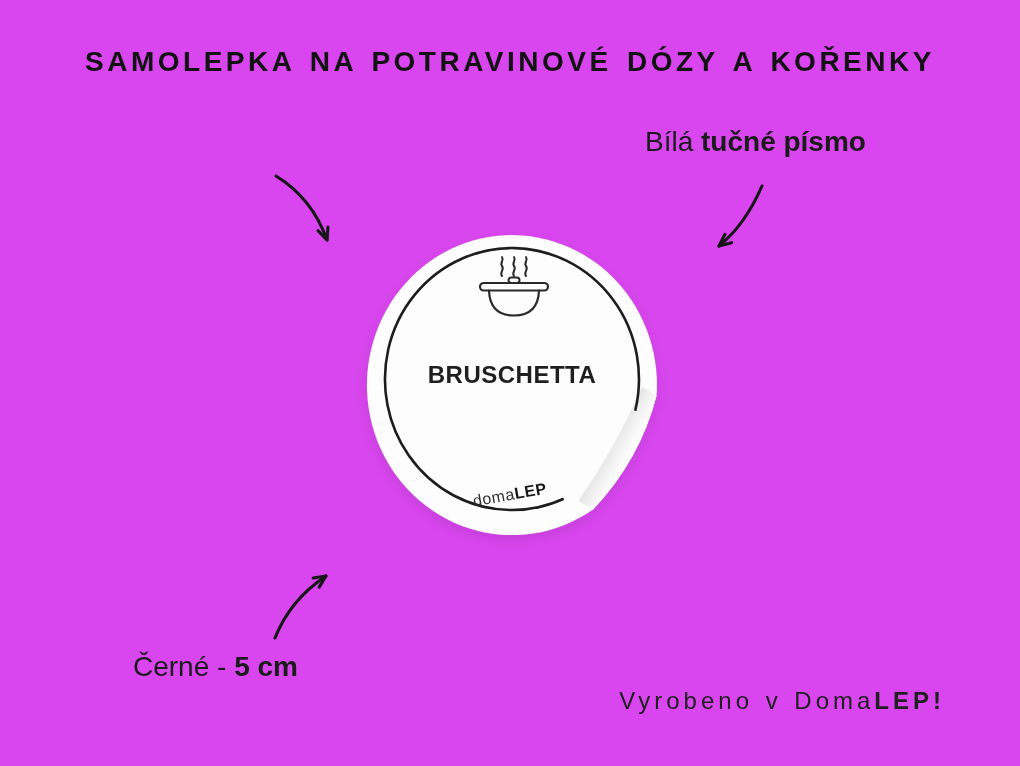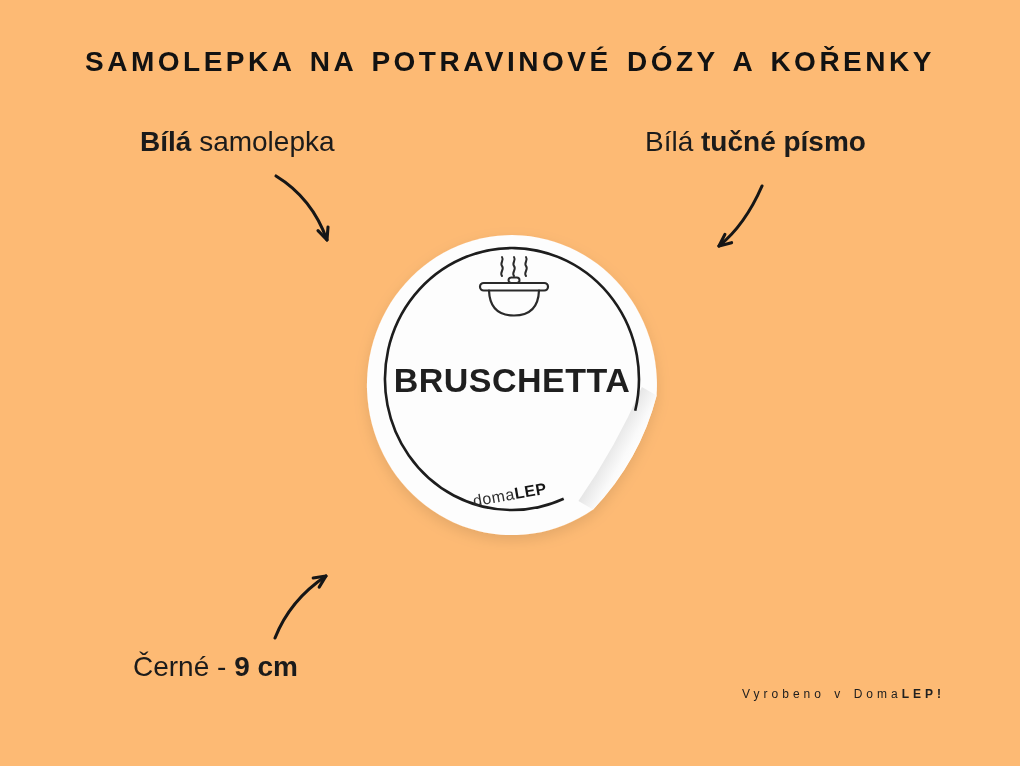--- a/index.html
+++ b/index.html
@@ -1,67 +1,64 @@
 <!DOCTYPE html>
 <html><head>
 <meta charset="utf-8">
 <style>
   html,body{margin:0;padding:0;background:#f0f0ee;}
   .canvas{
     position:relative;width:1020px;height:766px;overflow:hidden;
-    background:#fdba74;color:#161616;
+    background:#d946ef;color:#161616;
     font-family:"Liberation Sans",sans-serif;
   }
   .page-title{
     position:absolute;top:46px;left:0;right:0;text-align:center;
     font-size:28px;font-weight:700;letter-spacing:3.5px;word-spacing:4px;
     color:#121212;white-space:nowrap;
   }
   .callout{position:absolute;font-size:28px;color:#1b1b1b;white-space:nowrap;}
   .callout .b{font-weight:700;}
   .callout-tl{left:140px;top:126px;}
   .callout-tr{left:645px;top:126px;}
   .callout-bl{left:133px;top:651px;}
   .callout-br{
-    right:75px;top:687px;font-size:12px;letter-spacing:4px;word-spacing:2px;
+    right:75px;top:687px;font-size:24px;letter-spacing:4px;word-spacing:2px;
     color:#202020;
   }
   .arrow{position:absolute;}
   .arrow path{stroke:#161616;stroke-width:3.1;fill:none;
     stroke-linecap:round;stroke-linejoin:round;}
   .sticker-svg{position:absolute;left:350px;top:220px;}
   .sticker-name{
     position:absolute;left:350px;top:361px;width:324px;text-align:center;
-    font-size:34px;font-weight:700;letter-spacing:0.5px;color:#1f1f1f;
+    font-size:24px;font-weight:700;letter-spacing:0.5px;color:#1f1f1f;
   }
   .sticker-brand{
     position:absolute;left:350px;top:486px;width:320px;text-align:center;
     font-size:16px;color:#2e2e2e;transform:rotate(-10deg);
   }
   .sticker-brand .light{font-weight:400;letter-spacing:0.5px;}
   .sticker-brand .b{font-weight:700;color:#151515;letter-spacing:0.5px;}
   .pot{stroke:#2a2a2a;fill:none;stroke-linecap:round;stroke-linejoin:round;}
 </style>
 </head>
 <body>
 
 <div class="canvas">
 
   <div class="page-title">SAMOLEPKA NA POTRAVINOVÉ DÓZY A KOŘENKY</div>
 
-  <div class="callout callout-tl">
-    <span class="b">Bílá</span><span> samolepka</span>
-  </div>
 
   <div class="callout callout-tr">
     <span>Bílá </span><span class="b">tučné písmo</span>
   </div>
 
   <div class="callout callout-bl">
-    <span>Černé - </span><span class="b">9 cm</span>
+    <span>Černé - </span><span class="b">5 cm</span>
   </div>
 
   <div class="callout callout-br">
     <span>Vyrobeno v Doma</span><span class="b">LEP!</span>
   </div>
 
   <svg class="arrow" style="left:260px;top:165px" width="80" height="85" viewBox="0 0 80 85">
     <path d="M16,11 Q52,33 67,75"></path>
     <path d="M58,65.6 L67,75 L68,62"></path>
   </svg>

